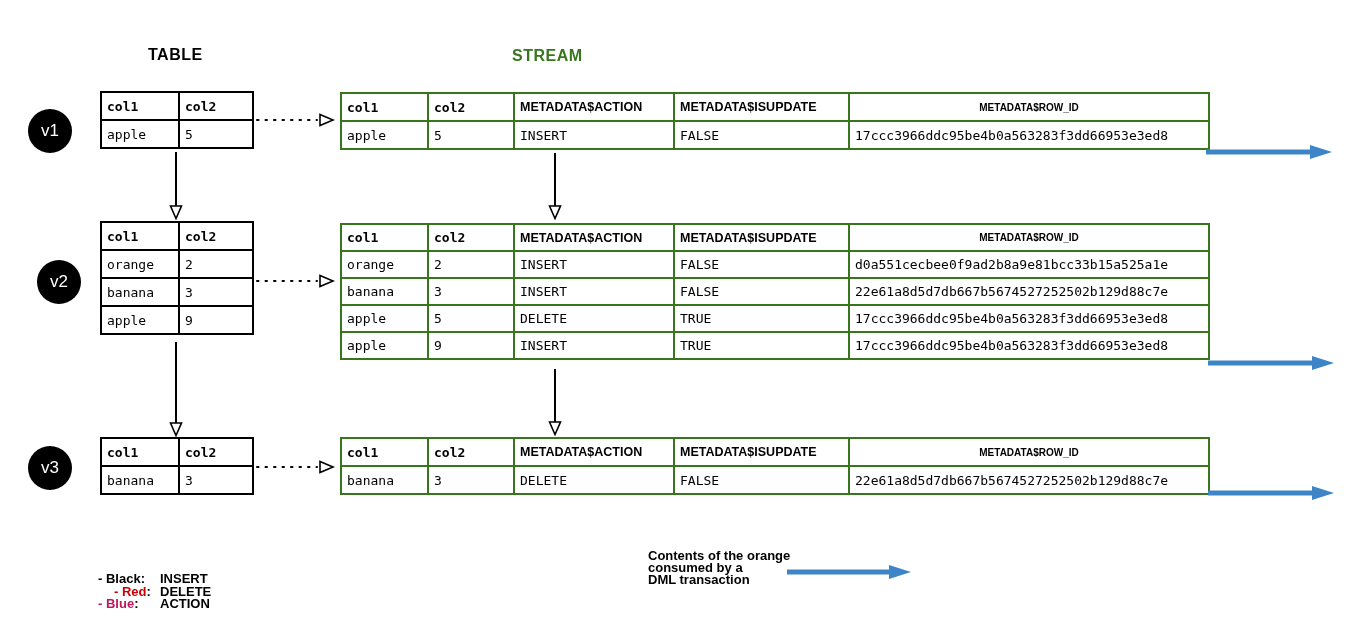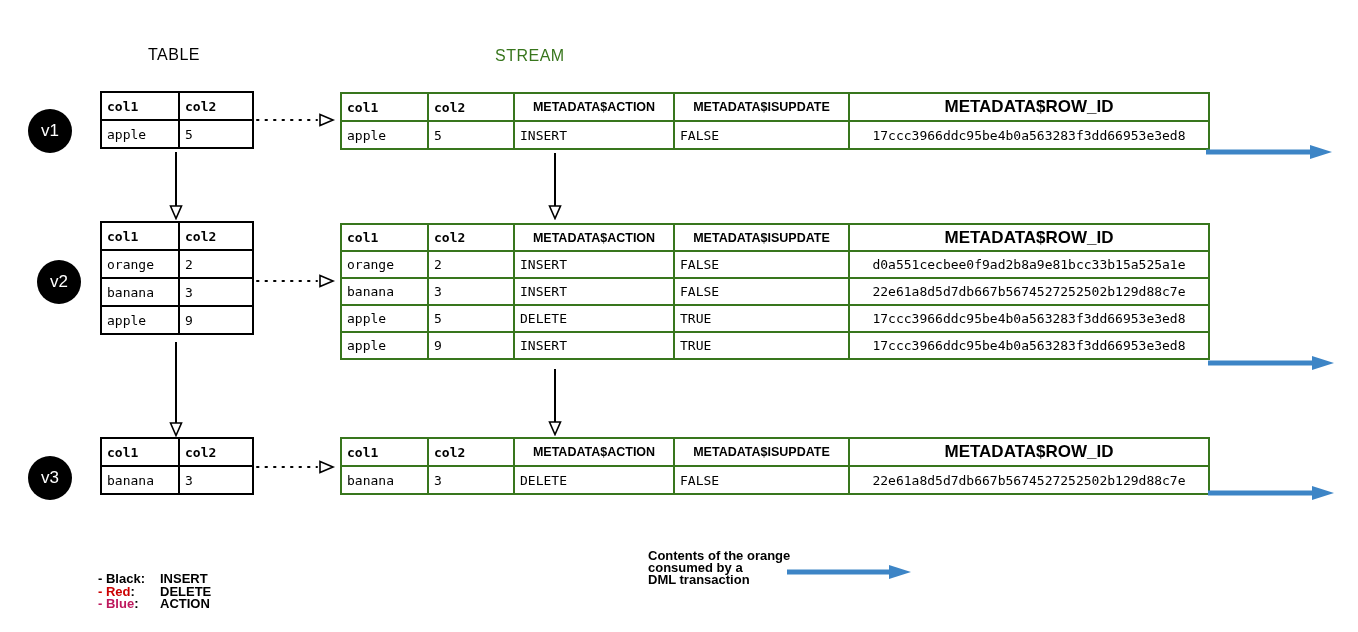--- a/index.html
+++ b/index.html
@@ -1,56 +1,56 @@
 <!DOCTYPE html>
 <html><head>
 <meta charset="utf-8">
 <style>
   html,body { margin:0; padding:0; background:#ffffff; }
   body { width:1358px; height:632px; position:relative; overflow:hidden;
          font-family:"Liberation Sans", sans-serif; }
   .abs { position:absolute; }
 
-  .heading { font-weight:normal; font-size:16px; letter-spacing:.5px; color:#000; }
+  .heading { font-weight:bold; font-size:16px; letter-spacing:.5px; color:#000; }
   .heading.stream { color:#38761d; }
 
   .vbadge { width:44px; height:44px; border-radius:50%; background:#000; color:#fff;
             display:flex; align-items:center; justify-content:center;
             font-size:17px; font-family:"Liberation Sans",sans-serif; }
 
   table { border-collapse:collapse; table-layout:fixed; background:#fff;border-radius:15px; }
   td { overflow:hidden; white-space:nowrap; }
 
   .tbl td { border:2px solid #000; height:26px; padding:0 5px;
             font:13px "DejaVu Sans Mono", monospace; color:#000; vertical-align:middle; }
   .tbl td.hdr { font-weight:bold; }
 
   .stbl td { border:2px solid #38761d; }
-  .stbl td.meta-hdr { font-family:"Liberation Sans",sans-serif; font-weight:bold; font-size:12.5px;text-align:center; }
-  .stbl td.rowid-hdr { font-family:"Liberation Sans",sans-serif; font-weight:bold; font-size:17px; text-align:center; }
-  .stbl td.rowid-cell { text-align:center; }
+  .stbl td.meta-hdr { font-family:"Liberation Sans",sans-serif; font-weight:bold; font-size:12.5px; }
+  .stbl td.rowid-hdr { font-family:"Liberation Sans",sans-serif; font-weight:bold; font-size:10px; text-align:center; }
+  .stbl td.rowid-cell { }
   .rh29 td { height:25px; }
 
   .text-blue { color:#2f6ec4; }
   .text-red  { color:#cc0000; }
 
   .legend { font-weight:bold; font-size:13px; line-height:12.5px; color:#000; }
   .legend .row { display:flex; }
   .legend .lab { display:inline-block; width:62px; }
   .legend .blk { color:#000; }
-  .legend .red { color:#cc0000; }
+  .legend .red { color:#cc0000;margin-left:16px; }
   .legend .blu { color:#be185d; }
 
   .caption { font-weight:bold; font-size:13px; line-height:12px; color:#000; }
 </style>
 </head>
 <body>
 
 <div class="abs heading" style="left:148px; top:46px;">TABLE</div>
-<div class="abs heading stream" style="left:495px; top:47px;">STREAM</div>
+<div class="abs heading stream" style="left:512px; top:47px;">STREAM</div>
 
 <div class="abs vbadge" style="left:28px; top:109px;">v1</div>
 
 <table class="abs tbl" style="left:100px; top:91px;">
   <colgroup>
       <col style="width:78px">
       <col style="width:74px">
     </colgroup>
   <tbody>
       <tr>
@@ -195,21 +195,21 @@
 
 <svg class="abs" style="left:168px; top:342px;" width="16" height="95">
   <line x1="8" y1="0" x2="8" y2="82" stroke="#000" stroke-width="2"></line>
   <path d="M2.5 81 L8 93.5 L13.5 81 Z" fill="#fff" stroke="#000" stroke-width="1.6"></path>
 </svg>
 <svg class="abs" style="left:547px; top:369px;" width="16" height="67">
   <line x1="8" y1="0" x2="8" y2="54" stroke="#000" stroke-width="2"></line>
   <path d="M2.5 53 L8 65.5 L13.5 53 Z" fill="#fff" stroke="#000" stroke-width="1.6"></path>
 </svg>
 
-<div class="abs vbadge" style="left:28px; top:456px;">v3</div>
+<div class="abs vbadge" style="left:28px; top:446px;">v3</div>
 
 <table class="abs tbl" style="left:100px; top:437px;">
   <colgroup>
       <col style="width:78px">
       <col style="width:74px">
     </colgroup>
   <tbody>
       <tr>
     <td class="hdr">col1</td>
     <td class="hdr">col2</td>

